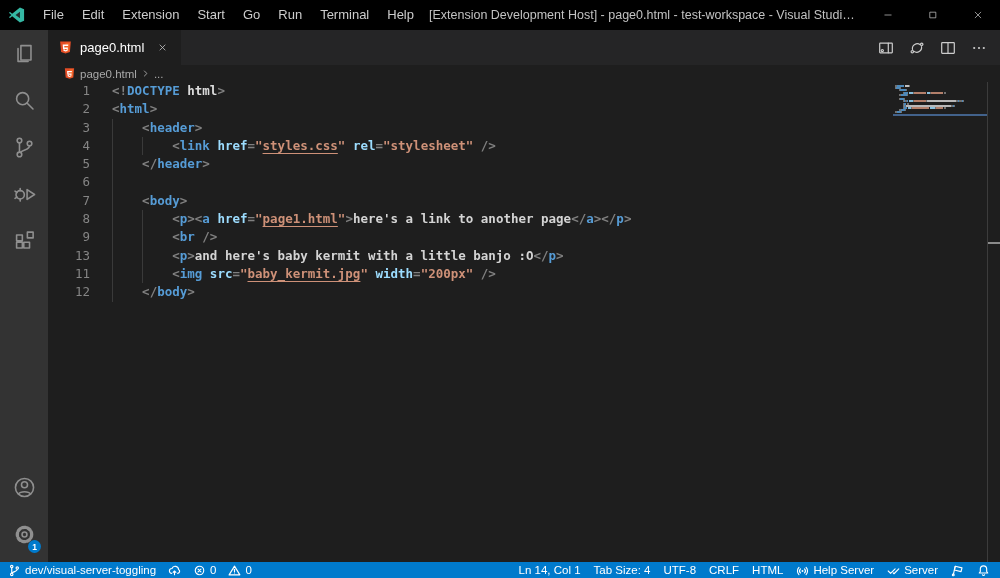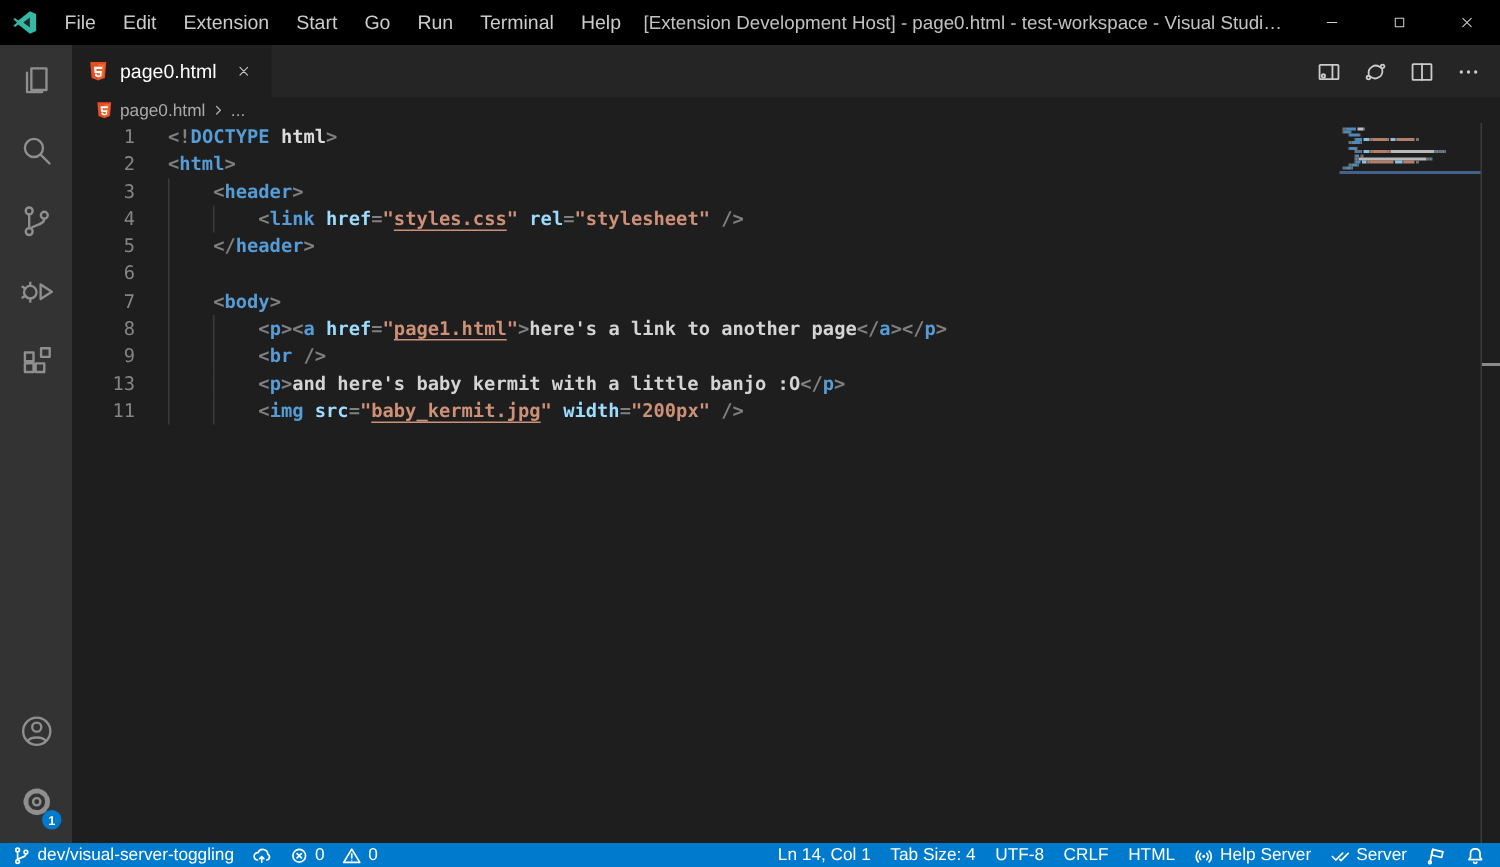--- a/index.html
+++ b/index.html
@@ -292,20 +292,24 @@
             <div class="ctext"><span class="guide" style="left: 0ch;"></span><span class="guide" style="left: 4ch;"></span><span style="color: rgb(212, 212, 212);">        </span><span style="color: rgb(128, 128, 128);">&lt;</span><span style="color: rgb(86, 156, 214);">br</span><span style="color: rgb(212, 212, 212);"> </span><span style="color: rgb(128, 128, 128);">/&gt;</span></div>
           </div>
           <div class="cline">
             <div class="ln">13</div>
             <div class="ctext"><span class="guide" style="left: 0ch;"></span><span class="guide" style="left: 4ch;"></span><span style="color: rgb(212, 212, 212);">        </span><span style="color: rgb(128, 128, 128);">&lt;</span><span style="color: rgb(86, 156, 214);">p</span><span style="color: rgb(128, 128, 128);">&gt;</span><span style="color: rgb(212, 212, 212);">and here's baby kermit with a little banjo :O</span><span style="color: rgb(128, 128, 128);">&lt;/</span><span style="color: rgb(86, 156, 214);">p</span><span style="color: rgb(128, 128, 128);">&gt;</span></div>
           </div>
           <div class="cline">
             <div class="ln">11</div>
             <div class="ctext"><span class="guide" style="left: 0ch;"></span><span class="guide" style="left: 4ch;"></span><span style="color: rgb(212, 212, 212);">        </span><span style="color: rgb(128, 128, 128);">&lt;</span><span style="color: rgb(86, 156, 214);">img</span><span style="color: rgb(212, 212, 212);"> </span><span style="color: rgb(156, 220, 254);">src</span><span style="color: rgb(128, 128, 128);">=</span><span style="color: rgb(206, 145, 120);">"</span><span class="useg" style="color: rgb(206, 145, 120);">baby_kermit.jpg</span><span style="color: rgb(206, 145, 120);">"</span><span style="color: rgb(212, 212, 212);"> </span><span style="color: rgb(156, 220, 254);">width</span><span style="color: rgb(128, 128, 128);">=</span><span style="color: rgb(206, 145, 120);">"200px"</span><span style="color: rgb(212, 212, 212);"> </span><span style="color: rgb(128, 128, 128);">/&gt;</span></div>
           </div>
+          <div class="cline">
+            <div class="ln">12</div>
+            <div class="ctext"><span class="guide" style="left: 0ch;"></span><span style="color: rgb(212, 212, 212);">    </span><span style="color: rgb(128, 128, 128);">&lt;/</span><span style="color: rgb(86, 156, 214);">body</span><span style="color: rgb(128, 128, 128);">&gt;</span></div>
+          </div>
         </div>
       <div class="minimap" id="minimap">
           <div class="mline" style="top: 3px;">
             <span class="mseg" style="width: 2px; background: rgb(128, 128, 128);"></span>
             <span class="mseg" style="width: 7px; background: rgb(86, 156, 214);"></span>
             <span class="mseg" style="width: 1px; background: transparent;"></span>
             <span class="mseg" style="width: 4px; background: rgb(220, 220, 220);"></span>
             <span class="mseg" style="width: 1px; background: rgb(128, 128, 128);"></span>
           </div>
           <div class="mline" style="top: 5.2px;">

